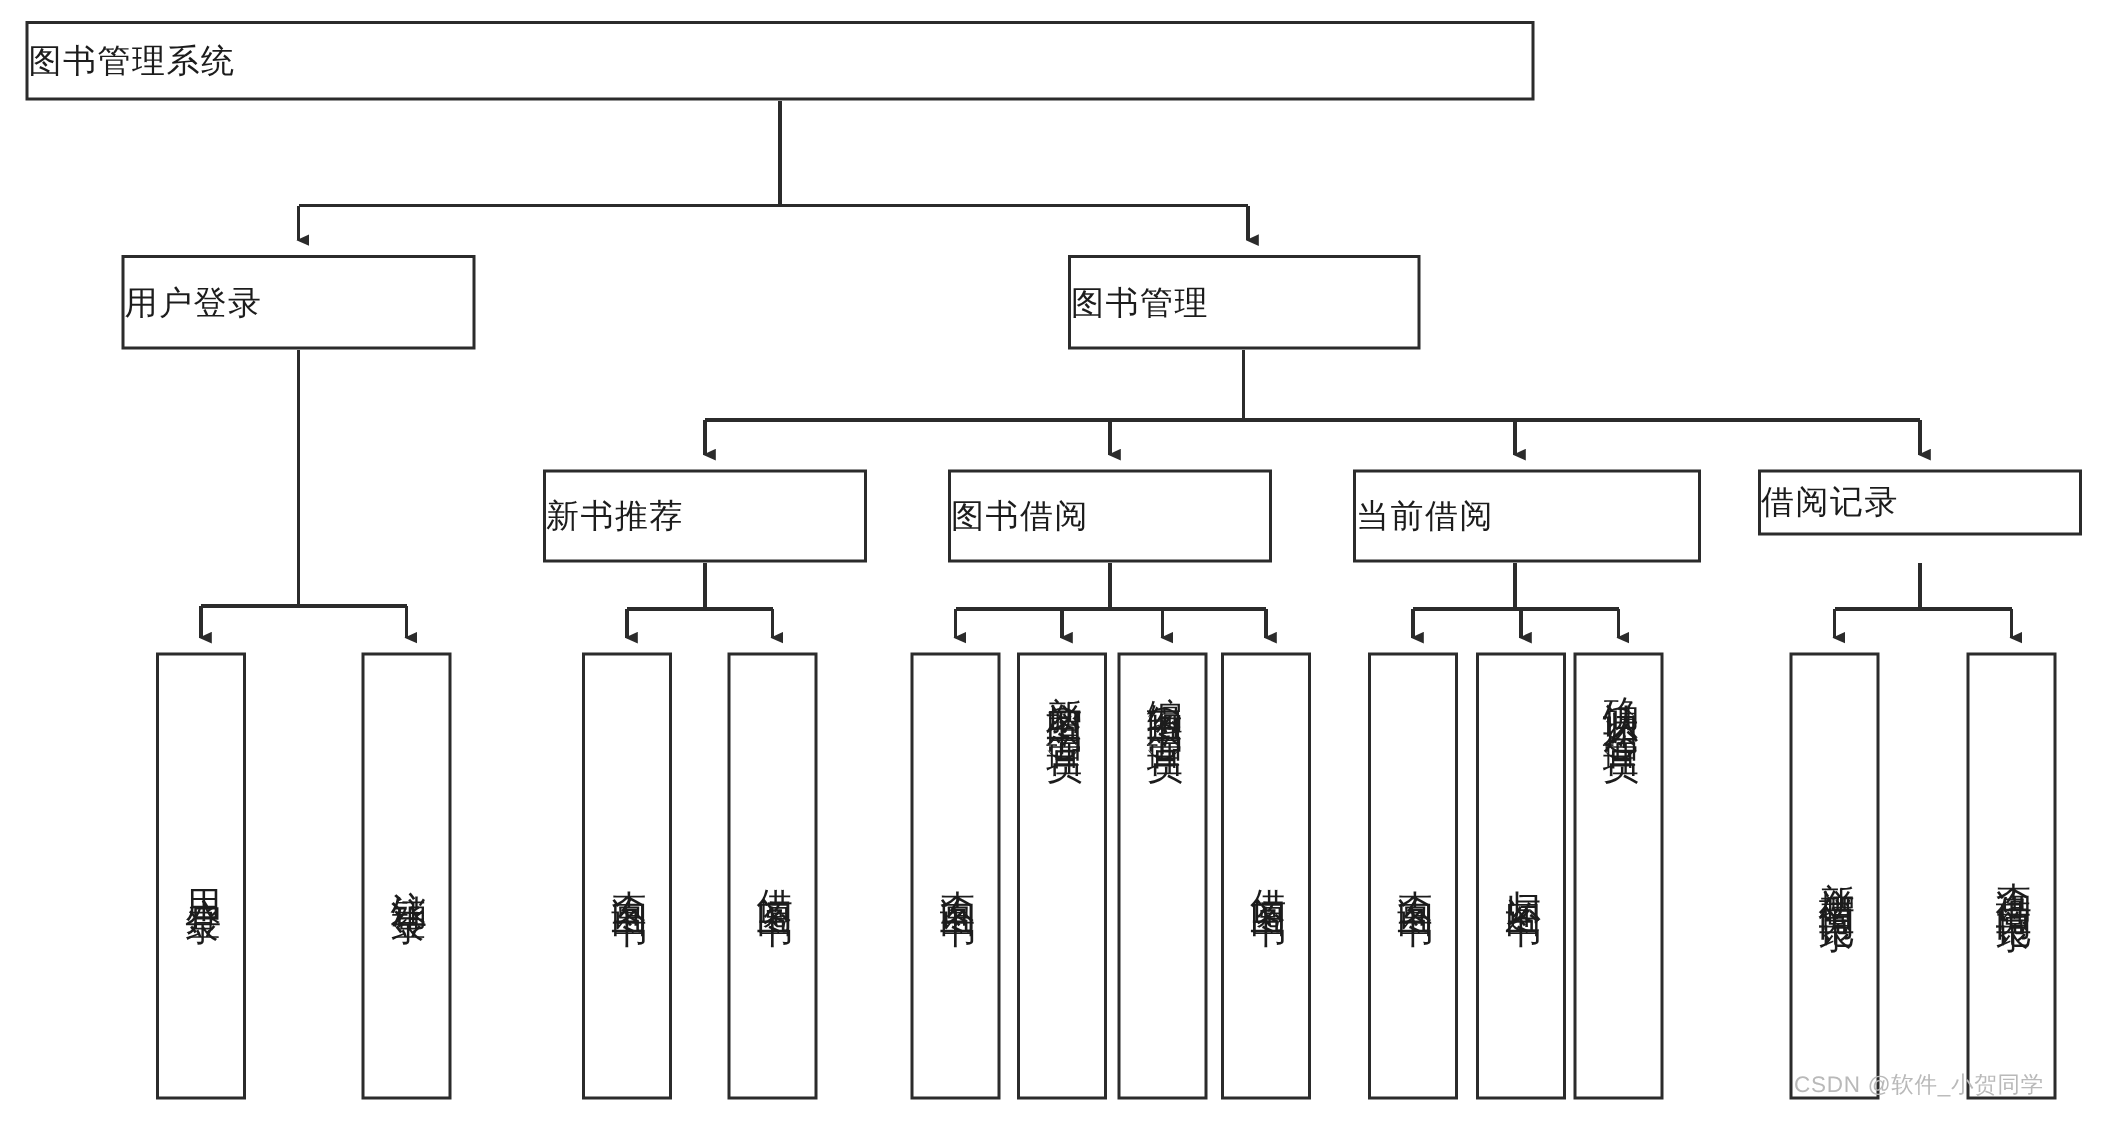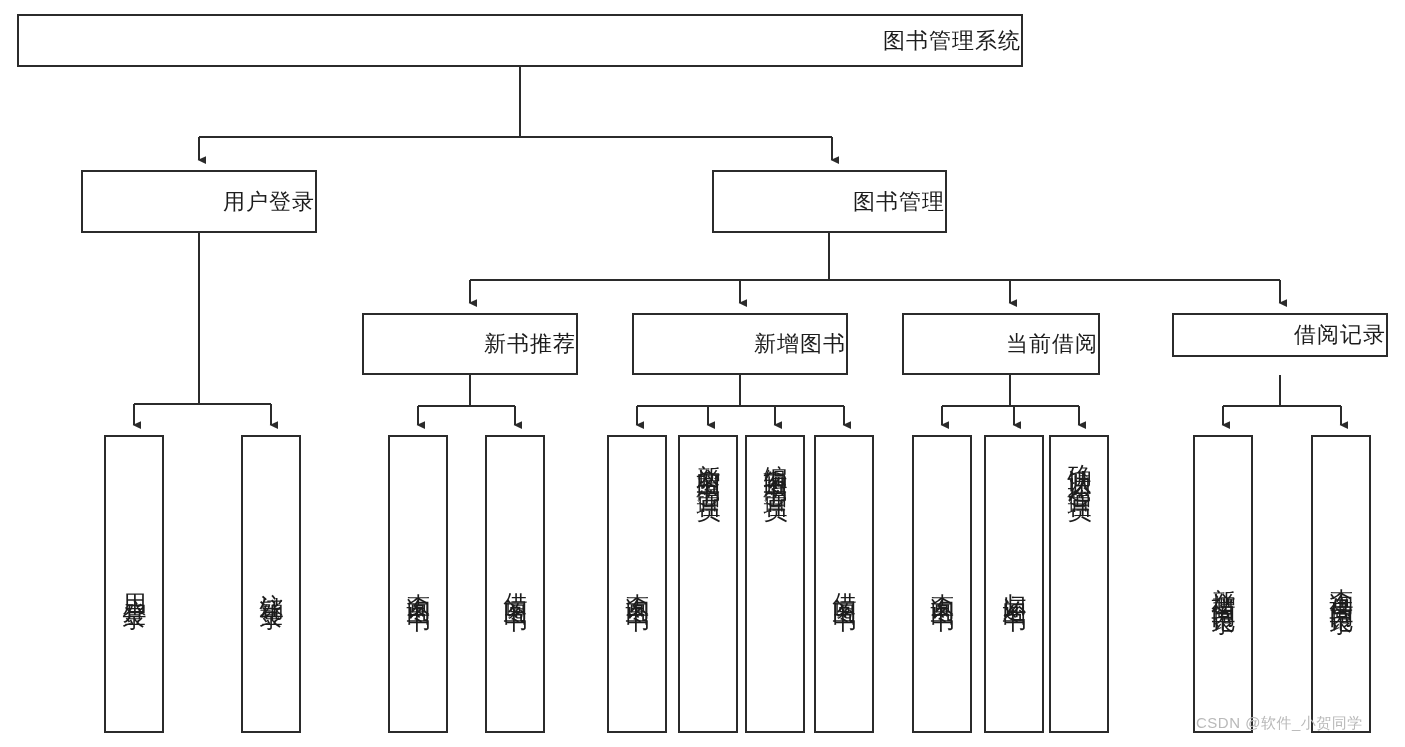--- a/index.html
+++ b/index.html
@@ -27,21 +27,21 @@
     width: 1405px;
     height: 747px;
   }
   .node {
     position: absolute;
     box-sizing: border-box;
     background: #ffffff;
     border: 2.5px solid #2b2b2b;
     display: flex;
     align-items: center;
-    justify-content: flex-end;
+    justify-content: flex-start;
     color: #1c1c1c;
   }
   .node.horiz {
     font-size: 22px;
     letter-spacing: 1px;
   }
   .node.vert {
     align-items: flex-start;
     justify-content: center;
     padding-top: 8px;
@@ -131,23 +131,23 @@
     <span>用户登录</span>
   </div>
   <div class="node horiz" style="left:712px; top:170px; width:235px; height:63px;">
     <span>图书管理</span>
   </div>
 
   <div class="node horiz" style="left:362px; top:313px; width:216px; height:62px;">
     <span>新书推荐</span>
   </div>
   <div class="node horiz" style="left:632px; top:313px; width:216px; height:62px;">
-    <span>新增图书</span>
+    <span>图书借阅</span>
   </div>
-  <div class="node horiz" style="left:902px; top:313px; width:198px; height:62px;">
+  <div class="node horiz" style="left:902px; top:313px; width:232px; height:62px;">
     <span>当前借阅</span>
   </div>
   <div class="node horiz" style="left:1172px; top:313px; width:216px; height:44px;">
     <span>借阅记录</span>
   </div>
 
   <div class="node vert centered" style="left:104px; top:435px; width:60px; height:298px;">
     <span class="vlabel">用户登录</span>
   </div>
   <div class="node vert centered" style="left:241px; top:435px; width:60px; height:298px;">

